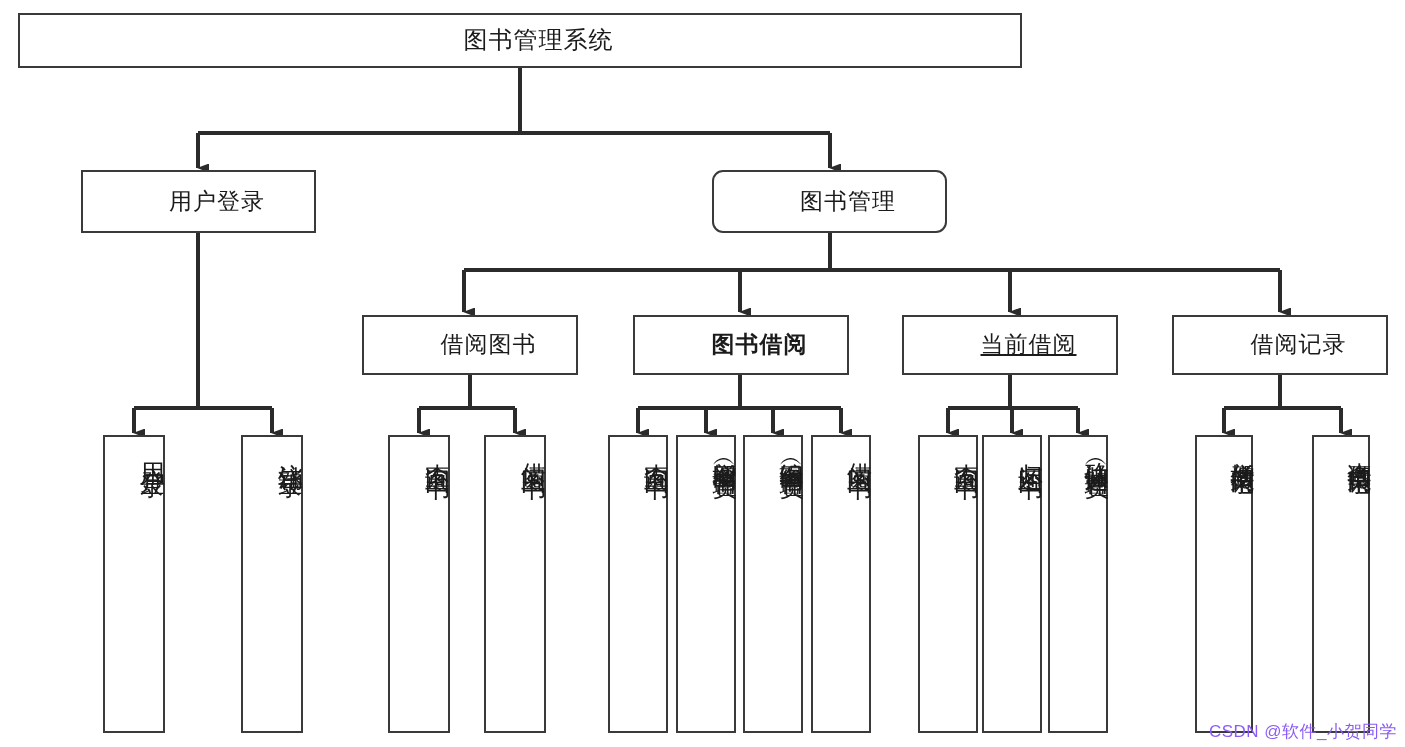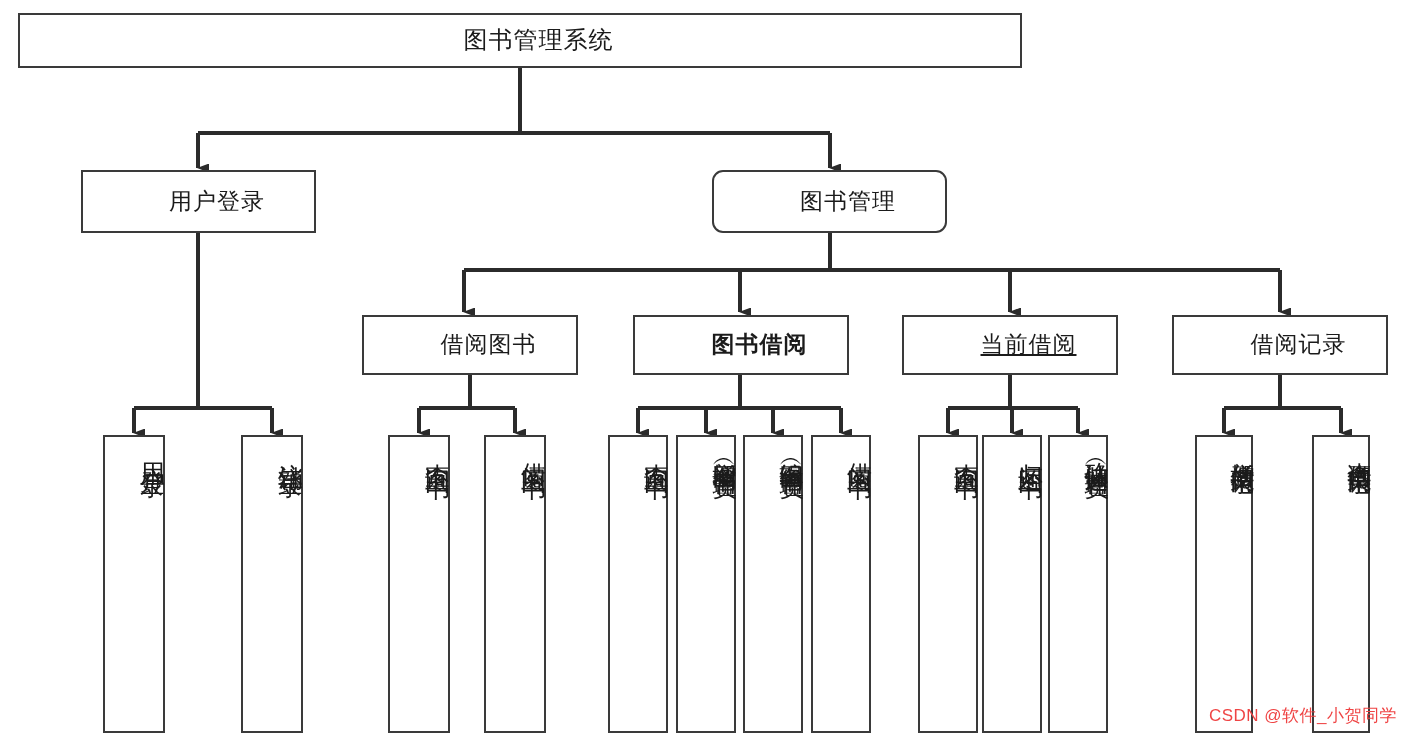--- a/index.html
+++ b/index.html
@@ -61,23 +61,23 @@
     margin:0 auto;
   }
   .v-node.tall .lbl{
     font-size:24px;
     letter-spacing:2px;
   }
   
   #watermark{
     position:absolute;
     right:8px;
-    bottom:20px;
+    bottom:4px;
     font-size:17px;
-    color:#ef4444;
+    color:#8b5cf6;
     letter-spacing:.5px;
     user-select:none;
     white-space:nowrap;
   }
 </style>
 </head>
 <body>
 
 <div id="canvas">
 

